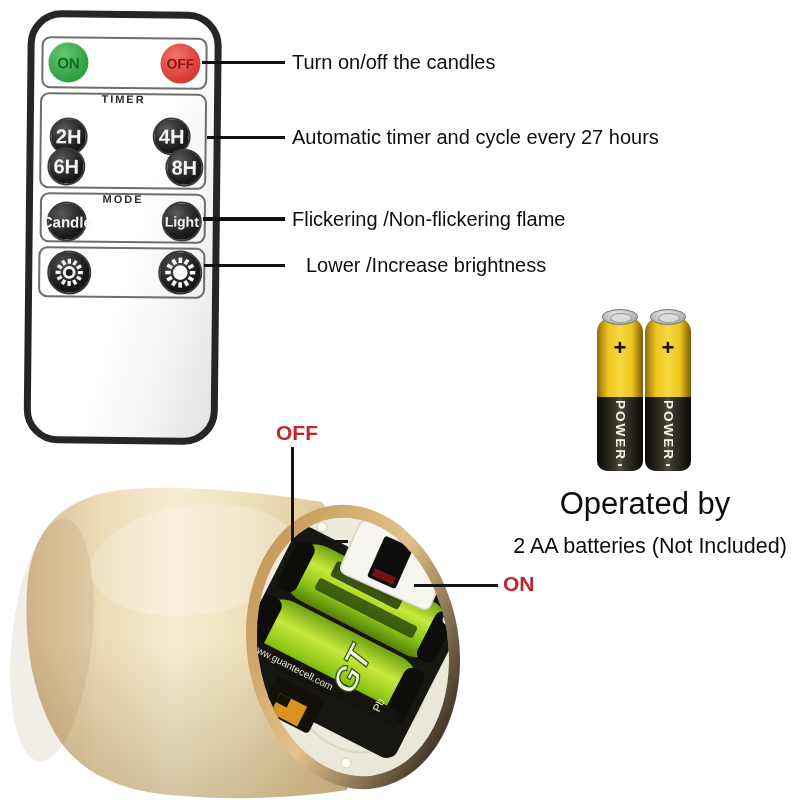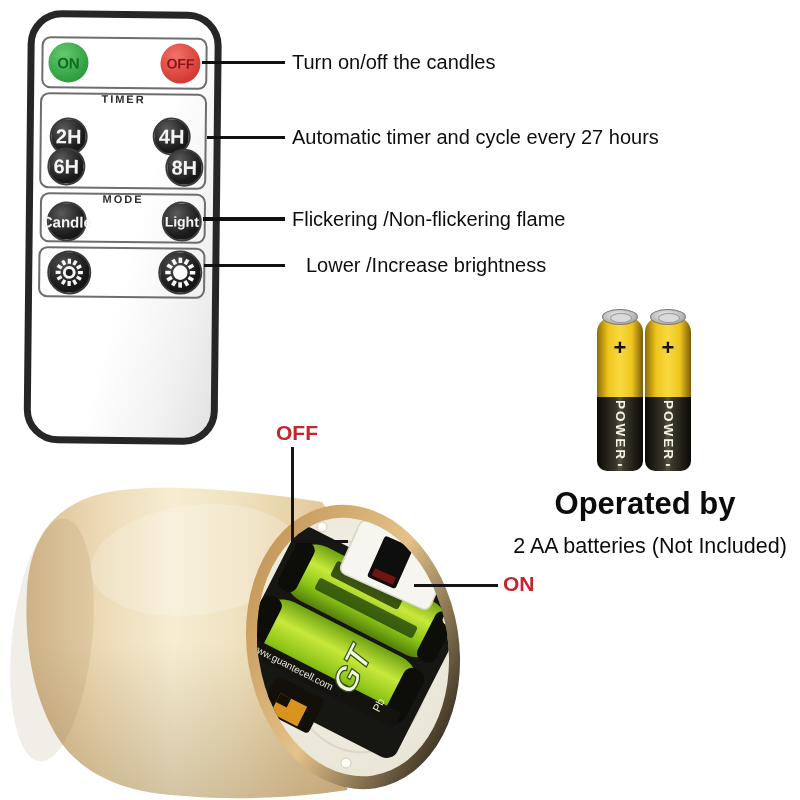--- a/index.html
+++ b/index.html
@@ -50,21 +50,21 @@
   .aa-plus{position:absolute;top:26px;left:0;right:0;text-align:center;
            font-size:22px;font-weight:bold;color:#17120a;}
   .aa-bot{position:absolute;top:88px;left:0;width:46px;height:74px;border-radius:0 0 10px 10px;
           background:linear-gradient(90deg,#0a0906,#3b382c 42%,#55523f 50%,#3b382c 58%,#0a0906);}
   .aa-brand{position:absolute;top:6px;bottom:14px;left:0;right:0;display:flex;align-items:center;justify-content:center;
             writing-mode:vertical-rl;text-orientation:mixed;color:#f3f3ea;
             font-size:13.5px;font-weight:bold;letter-spacing:2px;}
   .aa-minus{position:absolute;bottom:0px;left:0;right:0;text-align:center;color:#e8e8e0;
             font-size:16px;font-weight:bold;line-height:14px;}
   .cap-title{position:absolute;left:535px;top:486px;width:220px;text-align:center;
-             font-size:31px;color:#0c0c0c;font-weight:bold;}
+             font-size:31px;color:#0c0c0c;}
   .cap-sub{position:absolute;left:495px;top:534px;width:310px;text-align:center;
            font-size:21.5px;color:#0c0c0c;}
 
   
   .sw-label{position:absolute;font-size:21px;font-weight:bold;color:#c1272d;}
   .sw-line{position:absolute;background:#141414;}
 
   .candle-svg{position:absolute;left:0;top:440px;width:500px;height:360px;}
 </style>
 </head>

